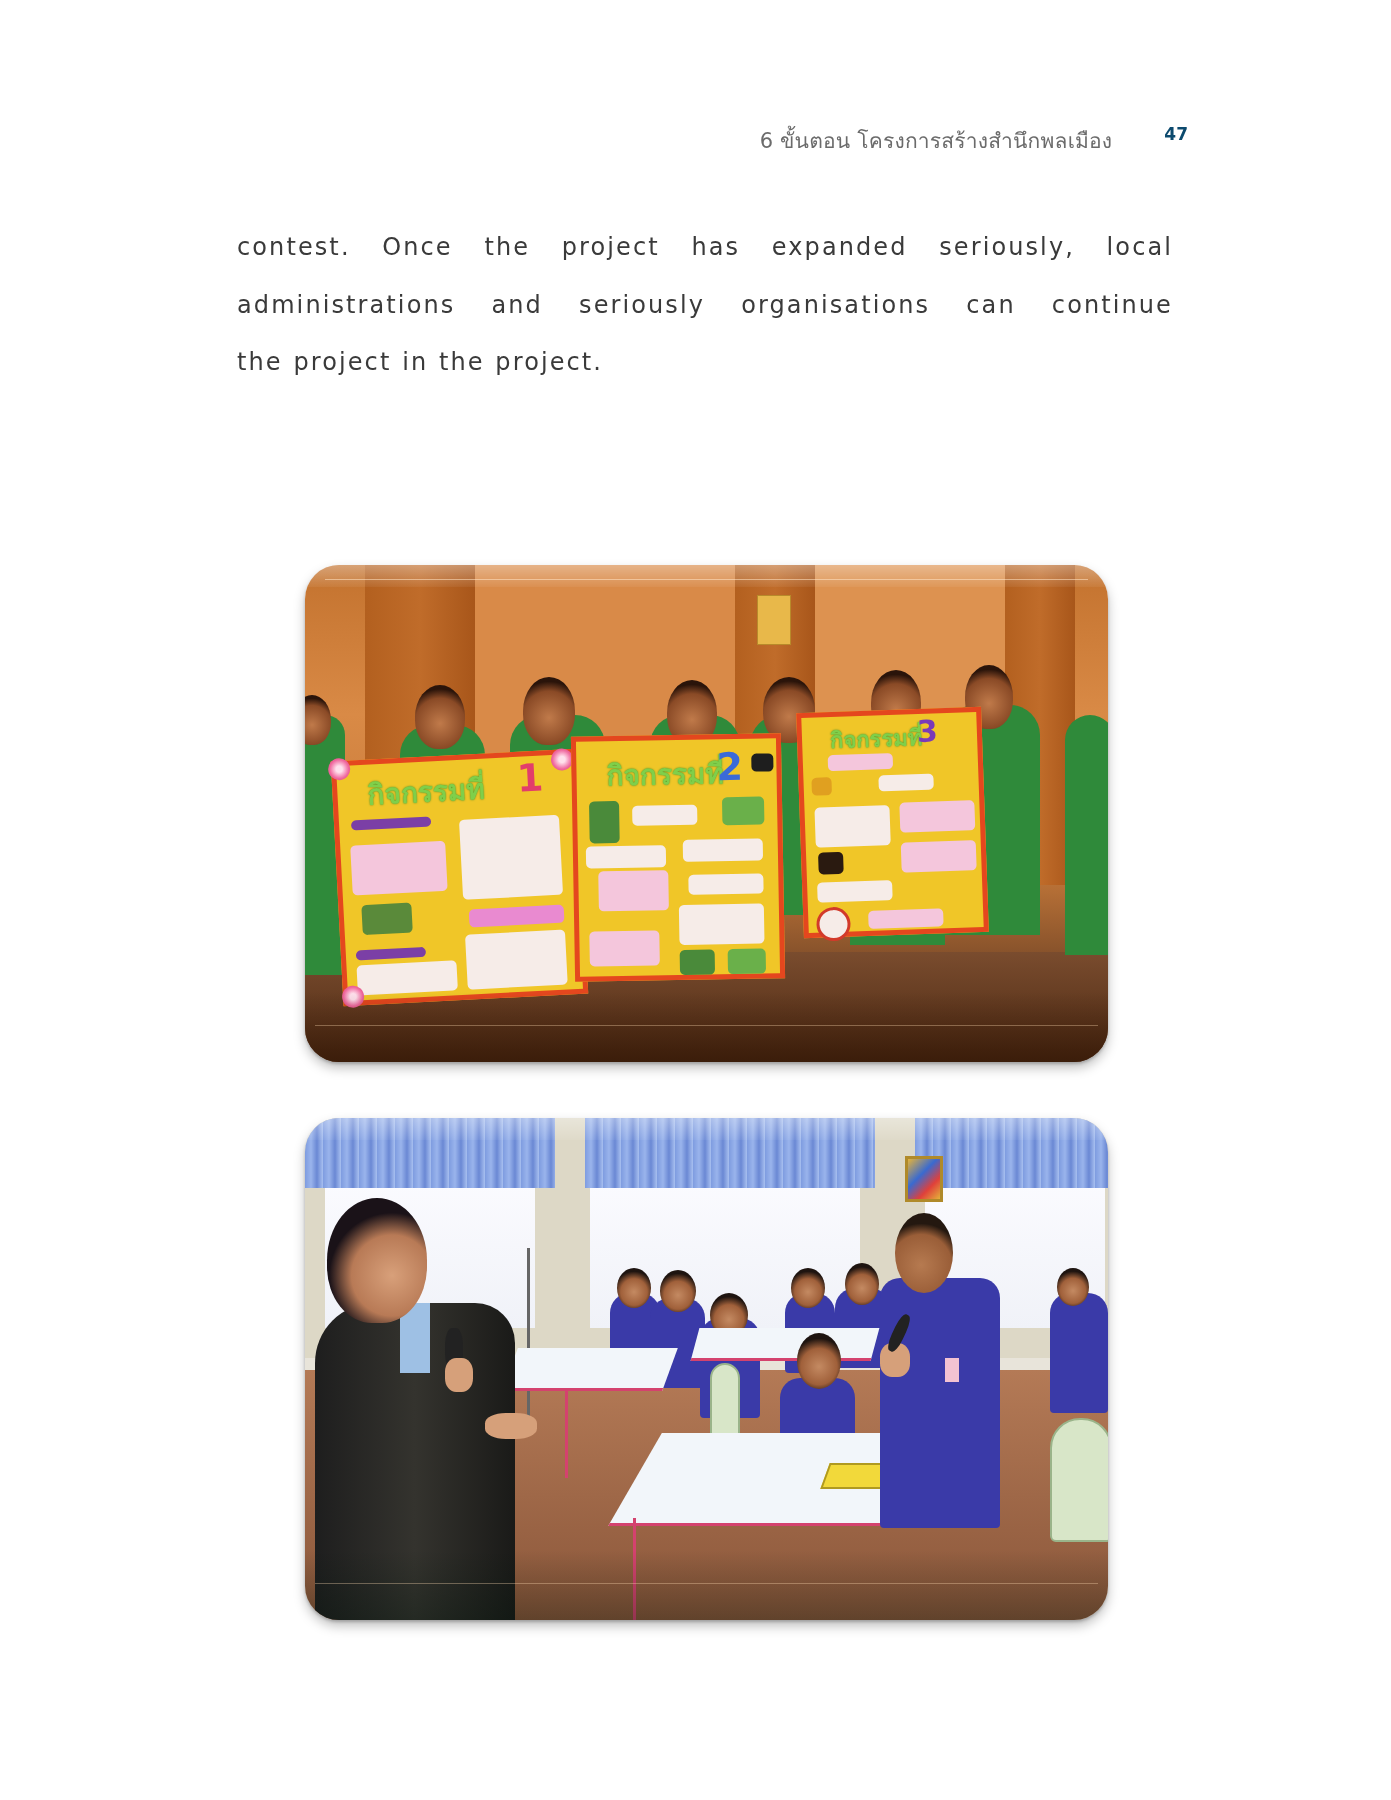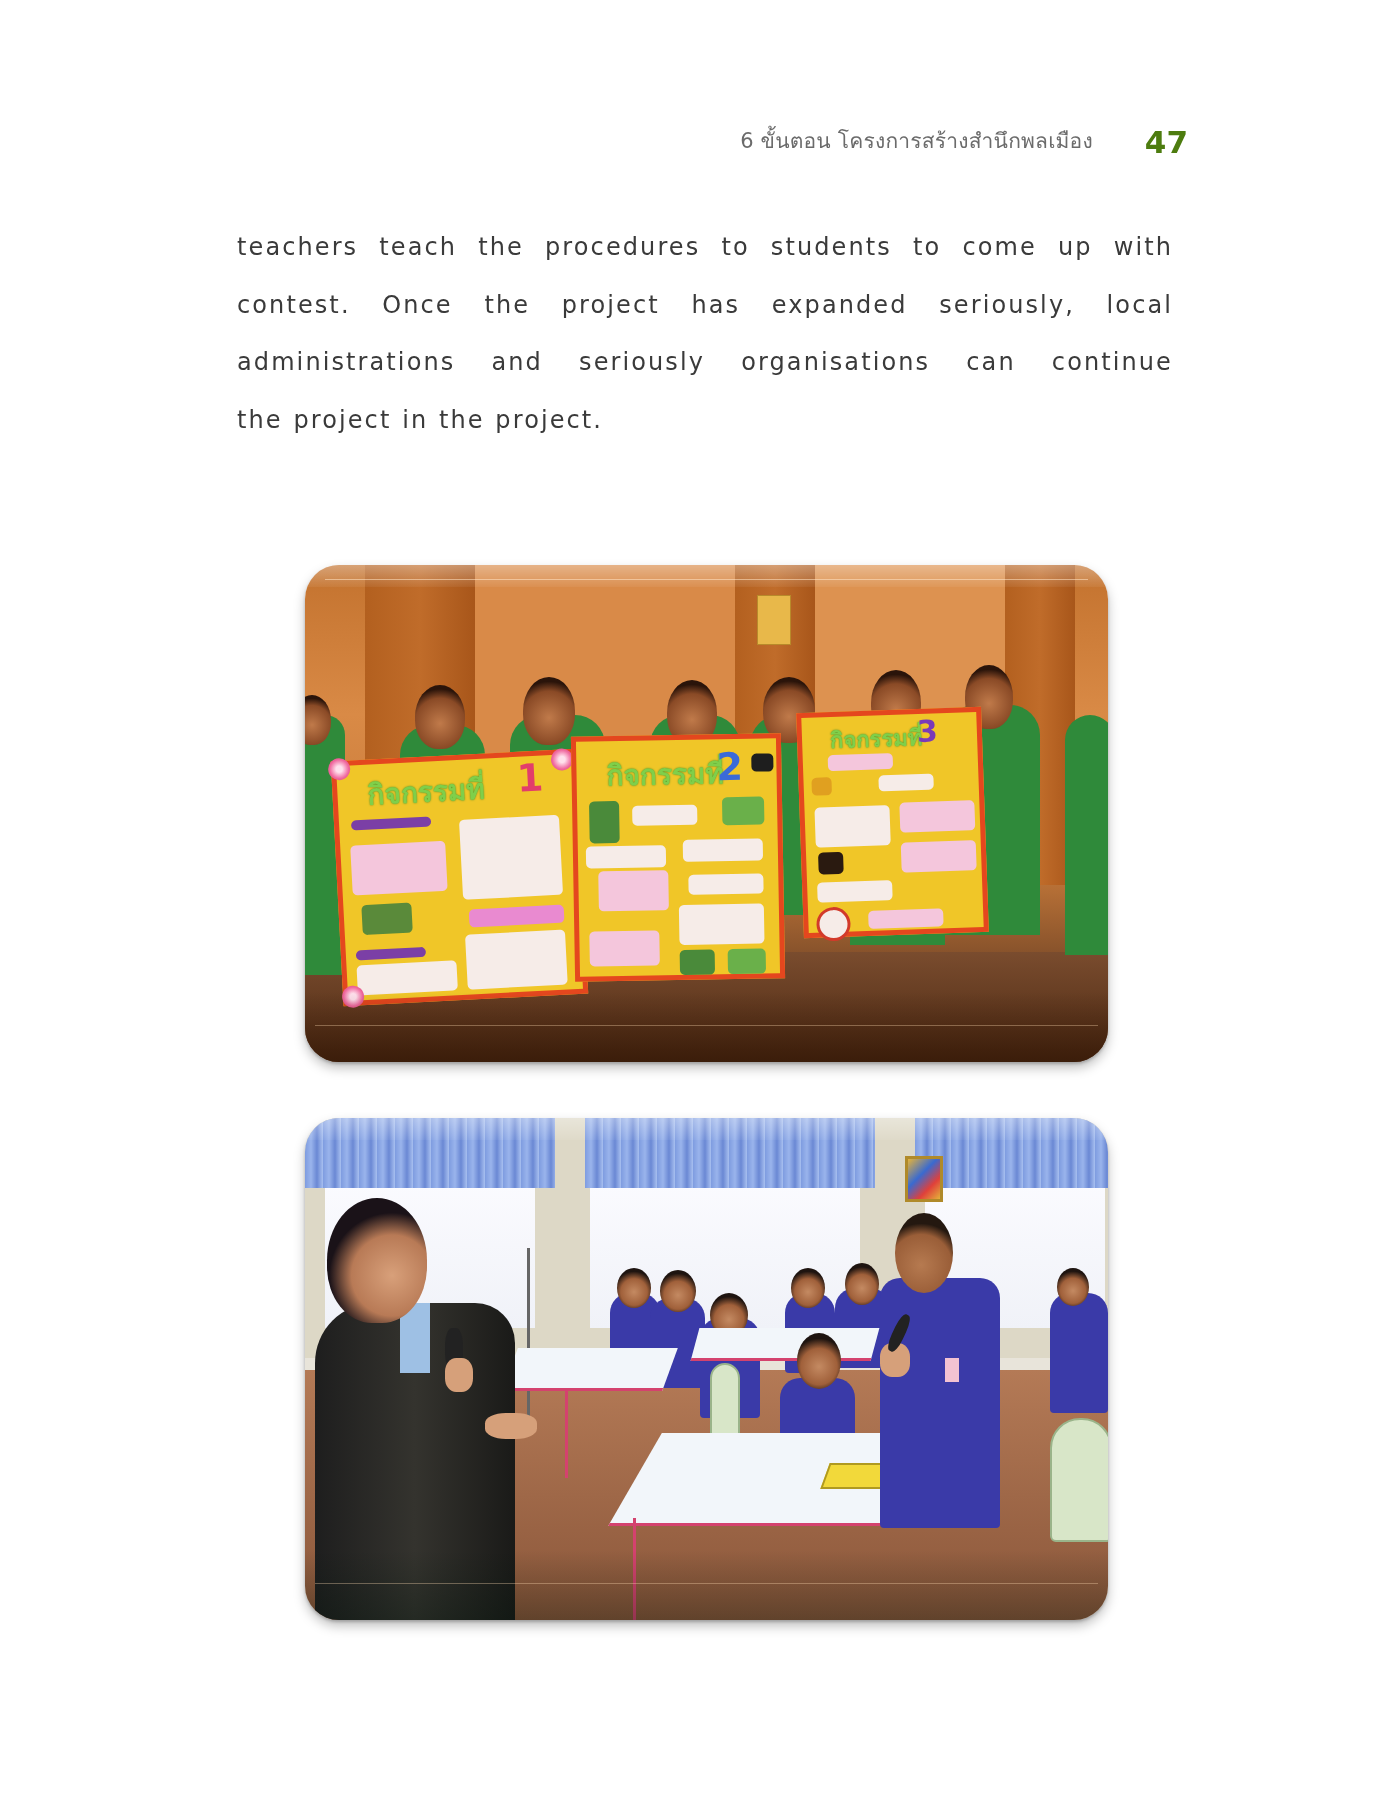--- a/index.html
+++ b/index.html
@@ -1,20 +1,20 @@
 <!DOCTYPE html>
 <html><head>
 <meta charset="utf-8">
 <style>
   html, body { margin:0; padding:0; background:#ffffff; }
   body { width:1391px; height:1800px; position:relative; overflow:hidden; font-family:"DejaVu Sans", sans-serif; }
 
   .running-head { position:absolute; top:124px; left:700px; width:488px; height:36px; display:flex; justify-content:flex-end; align-items:flex-start; color:#6b6b6b;gap:12px; }
   .running-head .title { font-size:21px; letter-spacing:0.2px; }
-  .running-head .page-no { font-size:31px; font-weight:bold; margin-left:40px; color:#4d7c0f; }
+  .running-head .page-no { font-size:17px; font-weight:bold; margin-left:40px; color:#0c4a6e; }
 
   .body-text { position:absolute; top:219px; left:237px; width:936px; color:#3a3a3a; font-family:"DejaVu Sans", sans-serif; font-size:24px; line-height:57.5px; letter-spacing:2.1px; word-spacing:1px; }
   .body-text .line { display:block; text-align:justify; text-align-last:justify; height:57.5px; white-space:nowrap; }
   .body-text .line.last { text-align-last:left; }
 
   .photo { position:absolute; left:305px; width:803px; border-radius:34px; overflow:hidden; box-shadow:0 6px 12px rgba(0,0,0,0.25), 0 2px 3px rgba(0,0,0,0.2); }
   .photo .gloss { position:absolute; left:0; right:0; top:0; height:22px; background:linear-gradient(to bottom, rgba(255,255,255,0.35), rgba(255,255,255,0.05)); pointer-events:none; }
   .photo .gloss-line { position:absolute; left:20px; right:20px; top:14px; height:1px; background:rgba(255,230,200,0.55); }
   .photo .bottom-shade { position:absolute; left:0; right:0; bottom:0; height:70px; background:linear-gradient(to bottom, rgba(0,0,0,0), rgba(40,15,0,0.45)); pointer-events:none; }
   .photo .bottom-line { position:absolute; left:10px; right:10px; bottom:36px; height:1px; background:rgba(255,220,180,0.35); }
@@ -58,21 +58,20 @@
 </style>
 </head>
 <body>
 
 <header class="running-head">
   <span class="title">6 ขั้นตอน โครงการสร้างสำนึกพลเมือง</span>
   <span class="page-no">47</span>
 </header>
 
 <div class="body-text">
-  <span class="line">teachers teach the procedures to students to come up with</span>
   <span class="line">contest. Once the project has expanded seriously, local</span>
   <span class="line">administrations and seriously organisations can continue</span>
   <span class="line last">the project in the project.</span>
 </div>
 
 <div class="photo" id="photo1">
   <div class="pillar" style="left:60px;width:110px;"></div>
   <div class="wall-panel" style="left:170px;width:260px;background:#d98a48;"></div>
   <div class="pillar" style="left:430px;width:80px;"></div>
   <div class="wall-panel" style="left:510px;width:190px;background:#dd9250;"></div>

